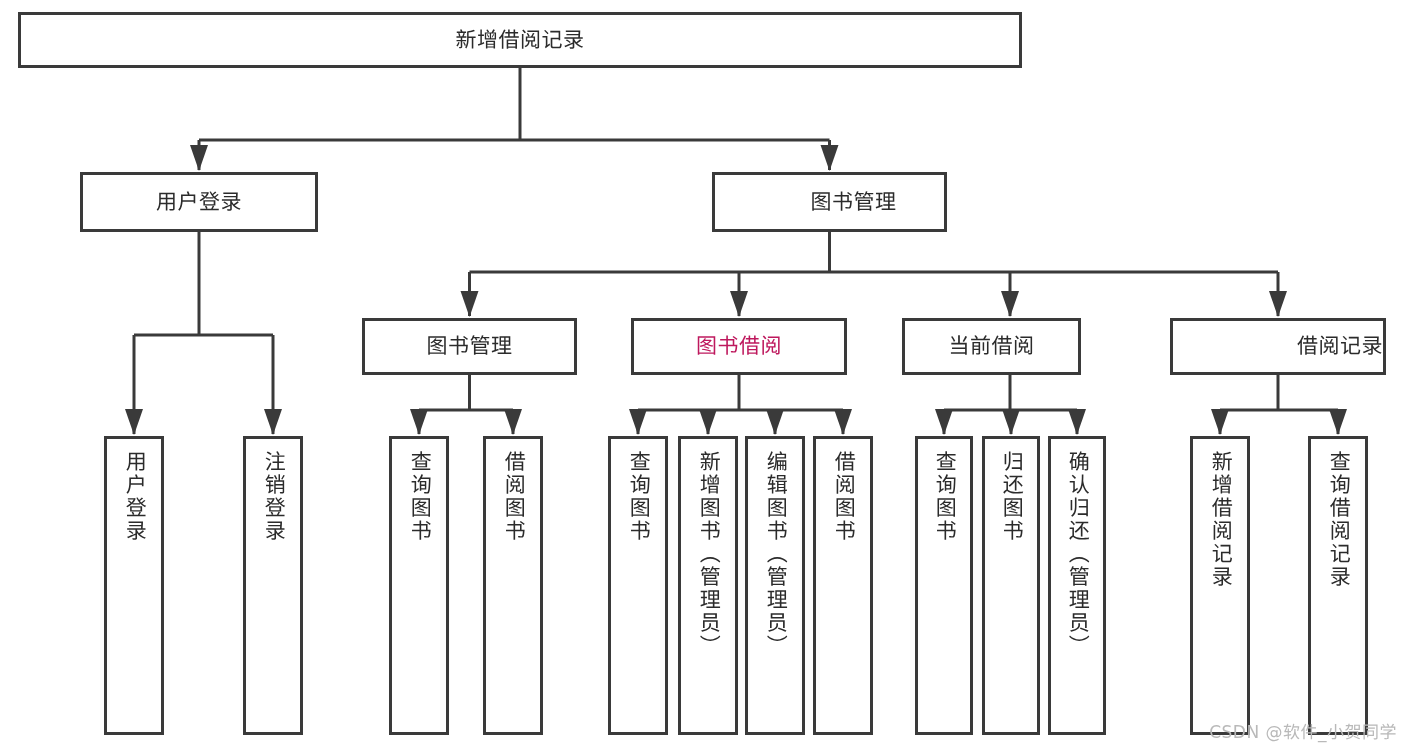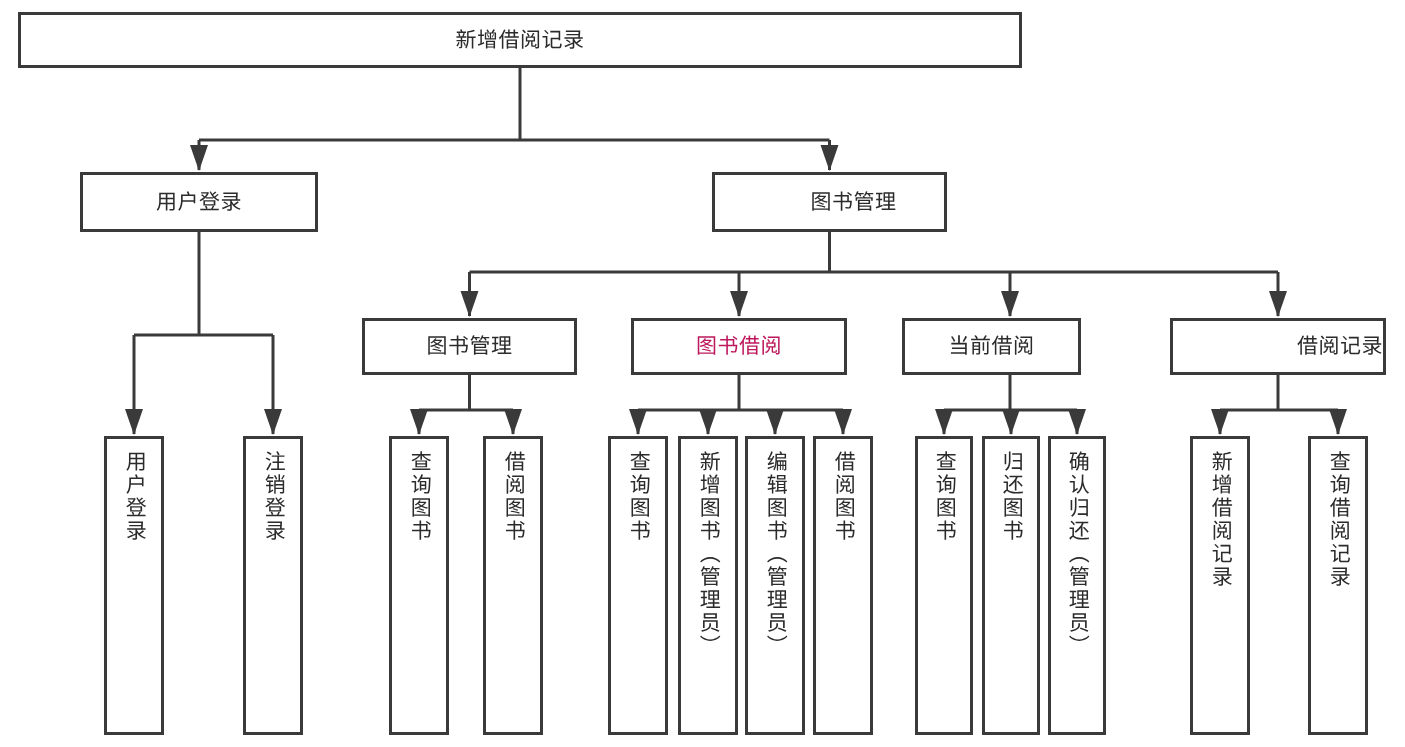--- a/index.html
+++ b/index.html
@@ -183,13 +183,14 @@
         <span class="node-label" style="color: rgb(43, 43, 43);">确认归还（管理员）</span>
       </div>
       <div class="node-box vertical" style="left: 1190px; top: 436px; width: 60px; height: 299px; border-color: rgb(58, 58, 58);">
         <span class="node-label" style="color: rgb(43, 43, 43);">新增借阅记录</span>
       </div>
       <div class="node-box vertical" style="left: 1308px; top: 436px; width: 60px; height: 299px; border-color: rgb(58, 58, 58);">
         <span class="node-label" style="color: rgb(43, 43, 43);">查询借阅记录</span>
       </div>
     </div>
 
+  <div id="watermark">CSDN @软件_小贺同学</div>
 </div>
 
 </body></html>

